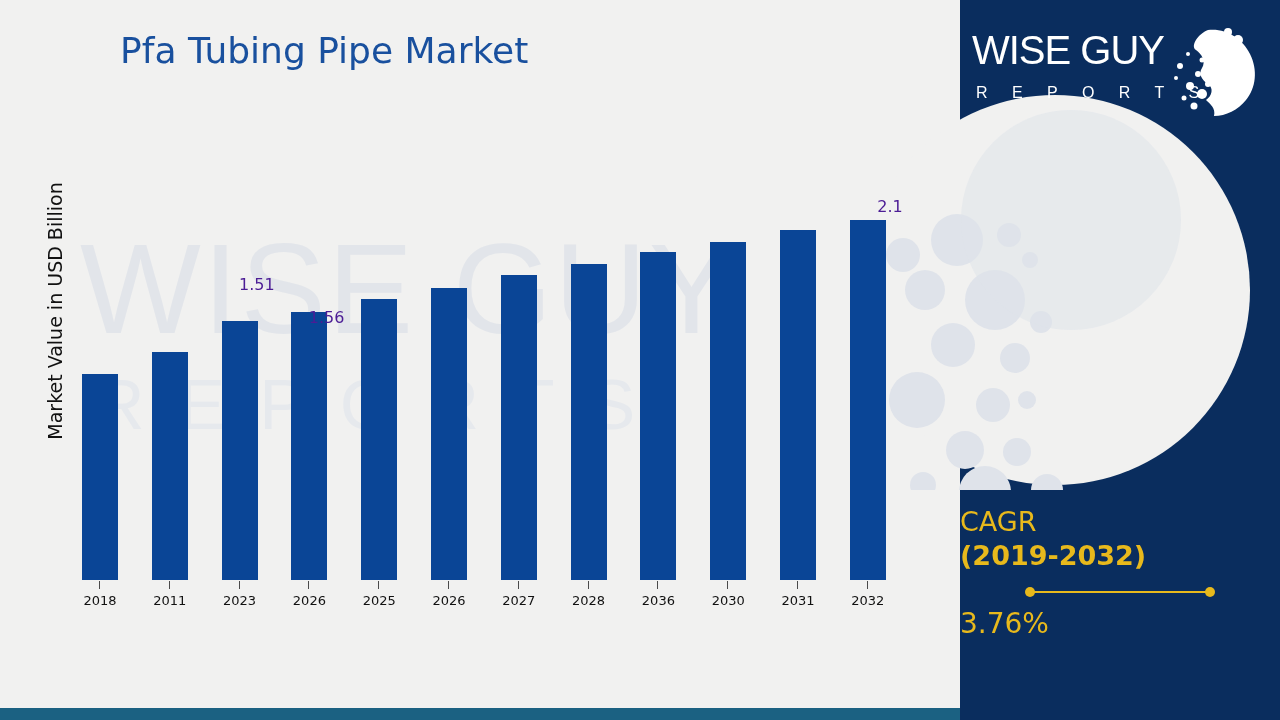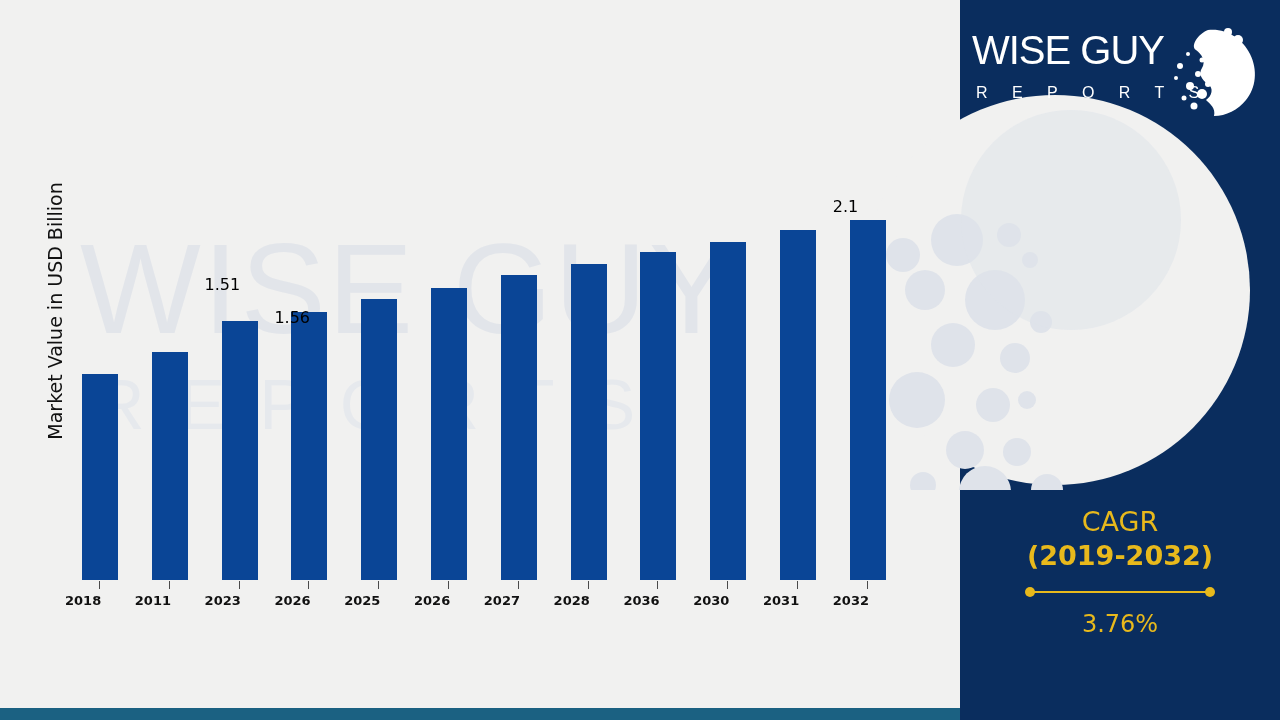--- a/index.html
+++ b/index.html
@@ -90,21 +90,21 @@
     height: 92px;
   }
 
   
   .cagr-block {
     position: absolute;
     left: 960px;
     top: 505px;
     width: 320px;
     z-index: 6;
-    text-align: center;
+    text-align: left;
     color: #e8b91c;
     font-family: "DejaVu Sans", sans-serif;
   }
   .cagr-title {
     font-size: 27px;
     line-height: 34px;
     color: #e8b91c;
   }
   .cagr-range {
     font-size: 27px;
@@ -130,21 +130,21 @@
     position: absolute;
     top: 0;
     width: 10px;
     height: 10px;
     border-radius: 50%;
     background: #e8b91c;
   }
   .cagr-divider .dot.left { left: 0; }
   .cagr-divider .dot.right { right: 0; }
   .cagr-value {
-    font-size: 24px;
+    font-size: 28px;
     line-height: 34px;
     color: #e8b91c;
   }
 
   
   .chart-title {
     position: absolute;
     left: 120px;
     top: 30px;
     font-size: 36px;
@@ -216,42 +216,42 @@
     position: absolute;
     left: 17px;
     width: 36px;
     bottom: 140px;
     background: #0a4596;
   }
   .bar-value {
     position: absolute;
     left: 0;
     width: 70px;
-    text-align: left;
+    text-align: right;
     font-size: 16px;
-    color: #000000;
+    color: #4c1d95;
     font-family: "DejaVu Sans", sans-serif;
   }
   .tick {
     position: absolute;
     left: 34px;
     bottom: 131px;
     width: 1px;
     height: 8px;
     background: #4a4a4a;
   }
   .tick-label {
     position: absolute;
     left: 0;
     bottom: 112px;
     width: 70px;
+    text-align: center;
     font-size: 13px;
     color: #111111;
     font-family: "DejaVu Sans", sans-serif;
-    font-weight: bold;
   }
 
   
   .bottom-strip {
     position: absolute;
     left: 0;
     top: 708px;
     width: 960px;
     height: 12px;
     background: #1b6182;
@@ -325,20 +325,21 @@
     <div class="cagr-title">CAGR</div>
     <div class="cagr-range">(2019-2032)</div>
     <div class="cagr-divider">
       <div class="dot left"></div>
       <div class="line"></div>
       <div class="dot right"></div>
     </div>
     <div class="cagr-value">3.76%</div>
   </div>
 
+  <div class="chart-title">Pfa Tubing Pipe Market</div>
 
   <div class="watermark">
     <div class="wm-wise">WISE GUY</div>
     <div class="wm-reports">REPORTS</div>
   </div>
 
   <div class="plot">
     <div class="y-axis-label">Market Value in USD Billion</div>
     <div id="bars-container">
         <div class="bar-slot" style="left: 65px;">

